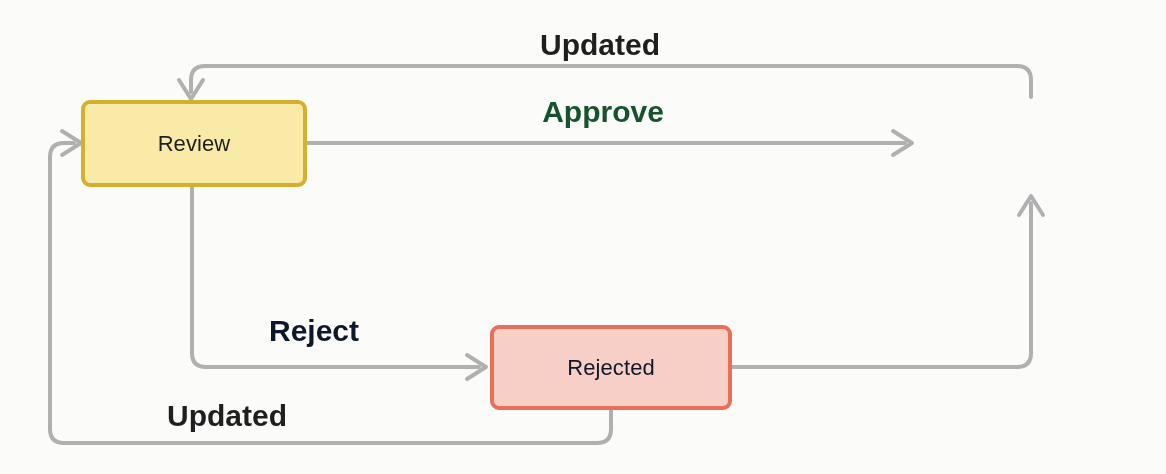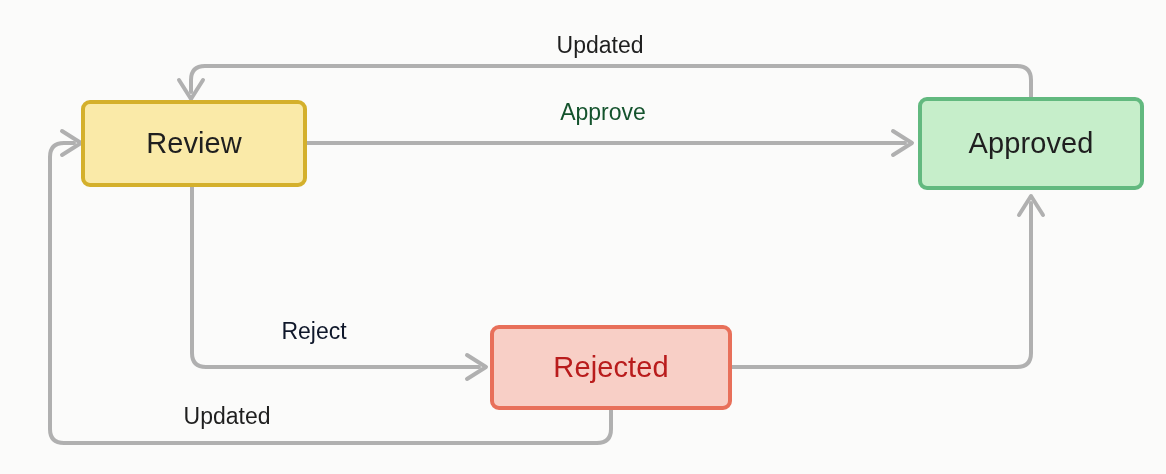--- a/index.html
+++ b/index.html
@@ -43,33 +43,34 @@
     position: absolute;
     box-sizing: border-box;
     display: flex;
     align-items: center;
     justify-content: center;
     border-radius: 9px;
     border-style: solid;
     border-width: 4px;
   }
   .node-label {
-    font-size: 29px;
+    font-size: 22px;
     color: #1f1f1f;
     letter-spacing: 0.1px;
     line-height: 1;
     white-space: nowrap;
   }
   .edge-label {
     position: absolute;
-    font-size: 23px;
+    font-size: 30px;
     color: #1f1f1f;
     line-height: 1;
     white-space: nowrap;
     transform: translate(-50%, -50%);
+    font-weight: bold;
   }
 </style>
 </head>
 <body style="background: rgb(251, 251, 250);">
 
 <div id="diagram-root">
 
   <svg class="diagram-canvas" viewBox="0 0 1166 474">
 
     <g>
@@ -96,26 +97,23 @@
       <path class="edge-path" d="M 611 410 L 611 429 Q 611 443 597 443 L 64 443 Q 50 443 50 429 L 50 157 Q 50 143 64 143 L 74 143" style="stroke: rgb(176, 176, 176);"></path>
       <path class="arrow-head" d="M 62 131 L 81 143 L 62 155" style="stroke: rgb(176, 176, 176);"></path>
     </g>
 
   </svg>
 
   <div class="node-box" id="node-review" style="left: 81px; top: 100px; width: 226px; height: 87px; background: rgb(250, 234, 168); border-color: rgb(212, 176, 44);">
     <span class="node-label" style="color: rgb(31, 31, 31);">Review</span>
   </div>
 
-  <div class="node-box" id="node-approved" style="left: 918px; top: 97px; width: 226px; height: 93px; background: rgb(198, 238, 202); border-color: rgb(98, 185, 127);">
-    <span class="node-label" style="color: rgb(31, 31, 31);">Approved</span>
-  </div>
 
   <div class="node-box" id="node-rejected" style="left: 490px; top: 325px; width: 242px; height: 85px; background: rgb(248, 207, 198); border-color: rgb(232, 112, 90);">
-    <span class="node-label" style="color: #b91c1c;">Rejected</span>
+    <span class="node-label" style="color: #0f172a;">Rejected</span>
   </div>
 
   <span class="edge-label" id="label-approve" style="left: 603px; top: 112px; color: #14532d;">Approve</span>
   <span class="edge-label" id="label-updated-top" style="left: 600px; top: 45px; color: rgb(31, 31, 31);">Updated</span>
   <span class="edge-label" id="label-reject" style="left: 314px; top: 331px; color: #0f172a;">Reject</span>
   <span class="edge-label" id="label-updated-bottom" style="left: 227px; top: 416px; color: rgb(31, 31, 31);">Updated</span>
 
 </div>
 
 </body></html>

